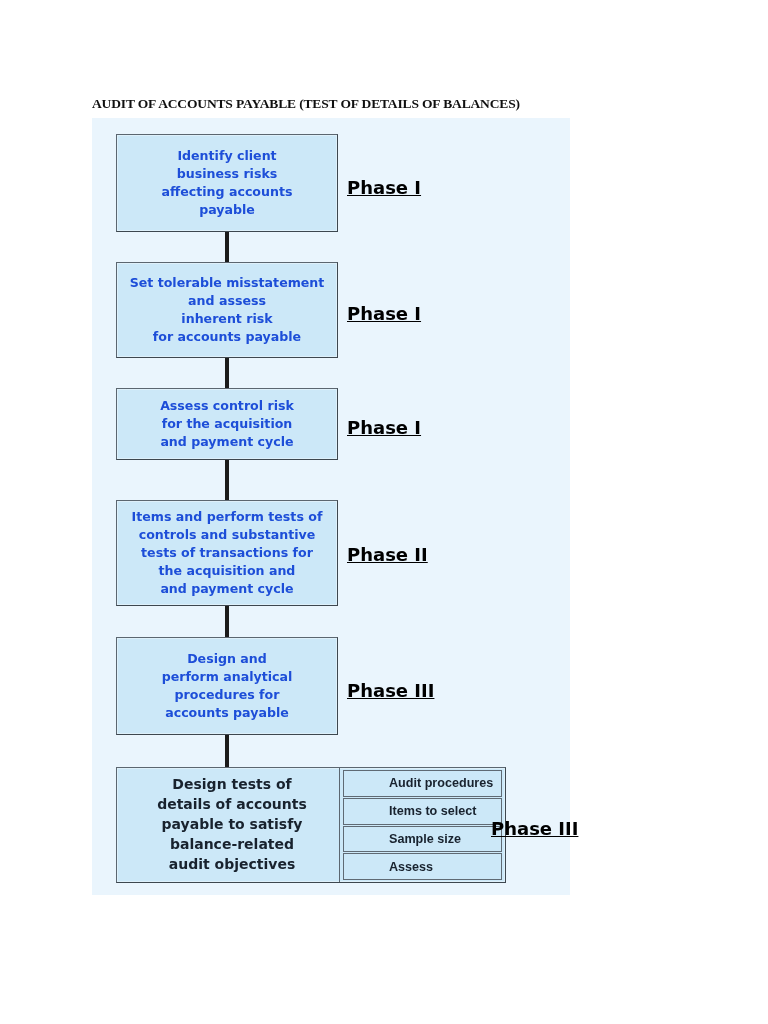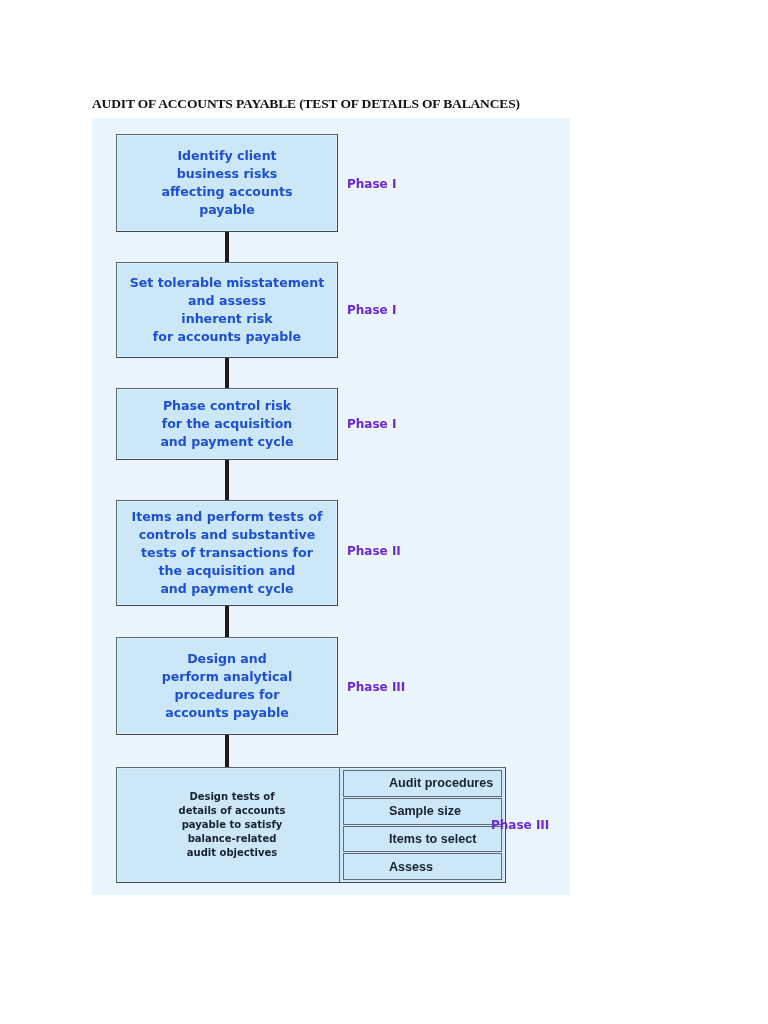--- a/index.html
+++ b/index.html
@@ -72,23 +72,24 @@
     width: 4px;
     background: #1b1b1b;
   }
 
   
   .phase-label {
     position: absolute;
     left: 255px;                
     font-family: "DejaVu Sans", sans-serif;
     font-weight: bold;
-    font-size: 12px;
-    color: #6d28d9;
+    font-size: 18px;
+    color: #000000;
     white-space: nowrap;
+    text-decoration: underline;
   }
 
   
   #final-box {
     position: absolute;
     left: 24px;
     top: 649px;                 
     width: 390px;               
     height: 116px;
     box-sizing: border-box;
@@ -103,21 +104,21 @@
     width: 222px;
     flex: 0 0 222px;
     border-right: 1px solid #5b6670;
     display: flex;
     align-items: center;
     justify-content: center;
   }
   #final-box-left .box-text {
     font-family: "DejaVu Sans", sans-serif;
     font-weight: bold;
-    font-size: 10px;
+    font-size: 14px;
     line-height: 1.42;
     color: #18222e;
     text-align: center;
     white-space: pre-line;
     margin-left: 8px;
   }
   #final-sub-list {
     flex: 1 1 auto;
     display: flex;
     flex-direction: column;
@@ -160,21 +161,21 @@
 
   <div class="flow-box" style="top:144px; height:96px;">
     <span class="box-text">Set tolerable misstatement
 and assess
 inherent risk
 for accounts payable</span>
   </div>
   <div class="connector" style="top:240px; height:30px;"></div>
 
   <div class="flow-box" style="top:270px; height:72px;">
-    <span class="box-text">Phase control risk
+    <span class="box-text">Assess control risk
 for the acquisition
 and payment cycle</span>
   </div>
   <div class="connector" style="top:342px; height:40px;"></div>
 
   <div class="flow-box" style="top:382px; height:106px;">
     <span class="box-text">Items and perform tests of
 controls and substantive
 tests of transactions for
 the acquisition and
@@ -196,24 +197,24 @@
 details of accounts
 payable to satisfy
 balance-related
 audit objectives</span>
     </div>
     <div id="final-sub-list">
       <div class="sub-box">
         <span>Audit procedures</span>
       </div>
       <div class="sub-box">
+        <span>Items to select</span>
+      </div>
+      <div class="sub-box">
         <span>Sample size</span>
-      </div>
-      <div class="sub-box">
-        <span>Items to select</span>
       </div>
       <div class="sub-box">
         <span>Assess</span>
       </div>
     </div>
   </div>
 
   <div class="phase-label" style="top:59px;">Phase I</div>
   <div class="phase-label" style="top:185px;">Phase I</div>
   <div class="phase-label" style="top:299px;">Phase I</div>

